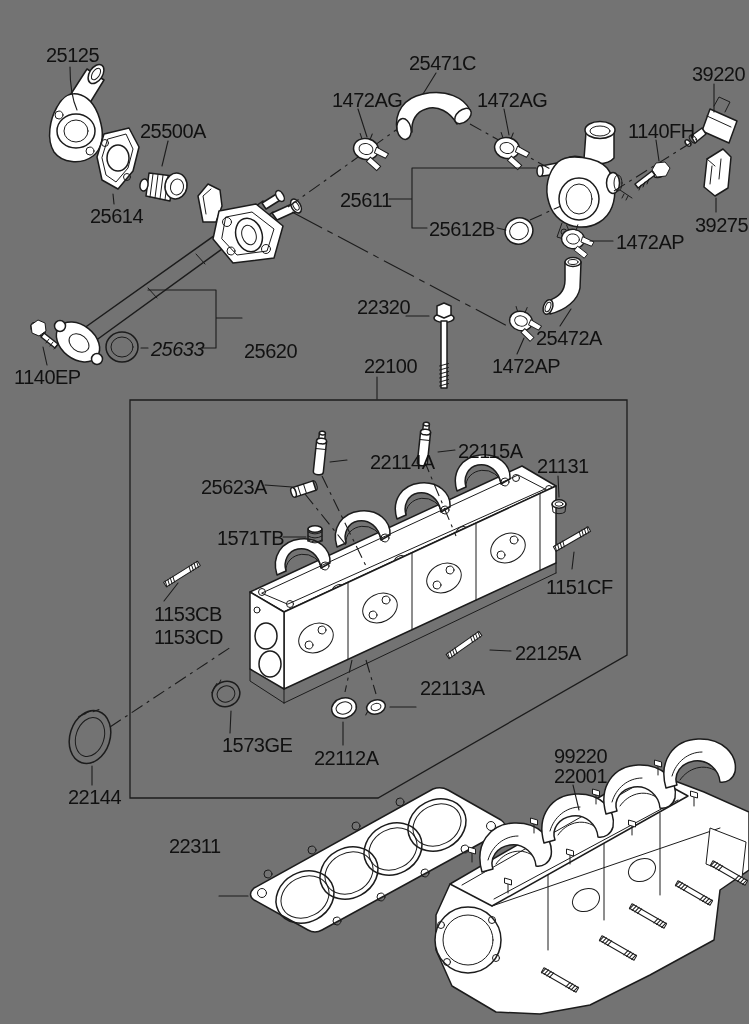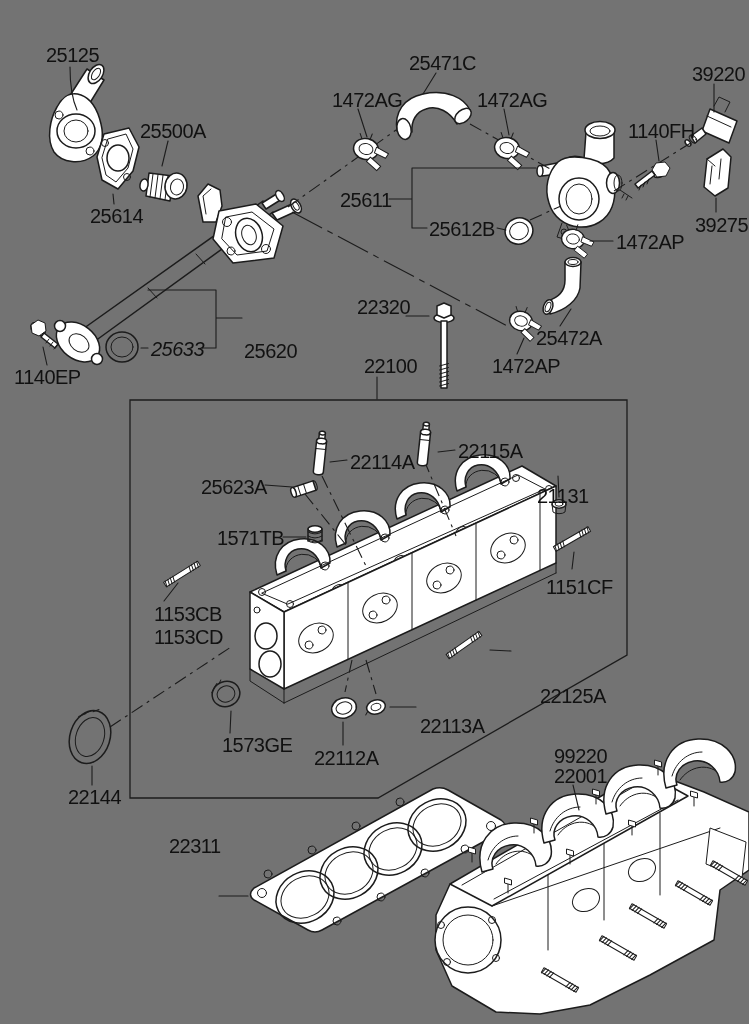--- a/index.html
+++ b/index.html
@@ -386,30 +386,30 @@
       <div class="label" style="left: 340px; top: 190px;">25611</div>
       <div class="label" style="left: 429px; top: 219px;">25612B</div>
       <div class="label" style="left: 616px; top: 232px;">1472AP</div>
       <div class="label" style="left: 536px; top: 328px;">25472A</div>
       <div class="label" style="left: 492px; top: 356px;">1472AP</div>
       <div class="label" style="left: 357px; top: 297px;">22320</div>
       <div class="label" style="left: 352px; top: 356px; margin-left: 12px;">22100</div>
       <div class="label" style="left: 244px; top: 309px; margin-top: 32px;">25620</div>
       <div class="label" style="left: 151px; top: 339px; font-style: italic;">25633</div>
       <div class="label" style="left: 14px; top: 367px;">1140EP</div>
-      <div class="label" style="left: 350px; top: 452px;">22114A</div>
+      <div class="label" style="left: 370px; top: 452px;">22114A</div>
       <div class="label" style="left: 458px; top: 441px;">22115A</div>
-      <div class="label" style="left: 537px; top: 456px; margin-top: 30px;">21131</div>
+      <div class="label" style="left: 537px; top: 456px;">21131</div>
       <div class="label" style="left: 201px; top: 477px;">25623A</div>
       <div class="label" style="left: 217px; top: 528px;">1571TB</div>
       <div class="label" style="left: 546px; top: 571px; margin-top: 6px;">1151CF</div>
       <div class="label" style="left: 154px; top: 604px;">1153CB</div>
       <div class="label" style="left: 154px; top: 627px;">1153CD</div>
-      <div class="label" style="left: 540px; top: 643px; margin-top: 43px;">22125A</div>
-      <div class="label" style="left: 420px; top: 716px;">22113A</div>
+      <div class="label" style="left: 515px; top: 643px;">22125A</div>
+      <div class="label" style="left: 420px; top: 678px;">22113A</div>
       <div class="label" style="left: 314px; top: 748px;">22112A</div>
       <div class="label" style="left: 193px; top: 735px; margin-left: 29px;">1573GE</div>
       <div class="label" style="left: 68px; top: 787px;">22144</div>
       <div class="label" style="left: 554px; top: 746px;">99220</div>
       <div class="label" style="left: 554px; top: 766px;">22001</div>
       <div class="label" style="left: 169px; top: 836px; text-align: right;">22311</div>
     </div>
 
 </div>
 

